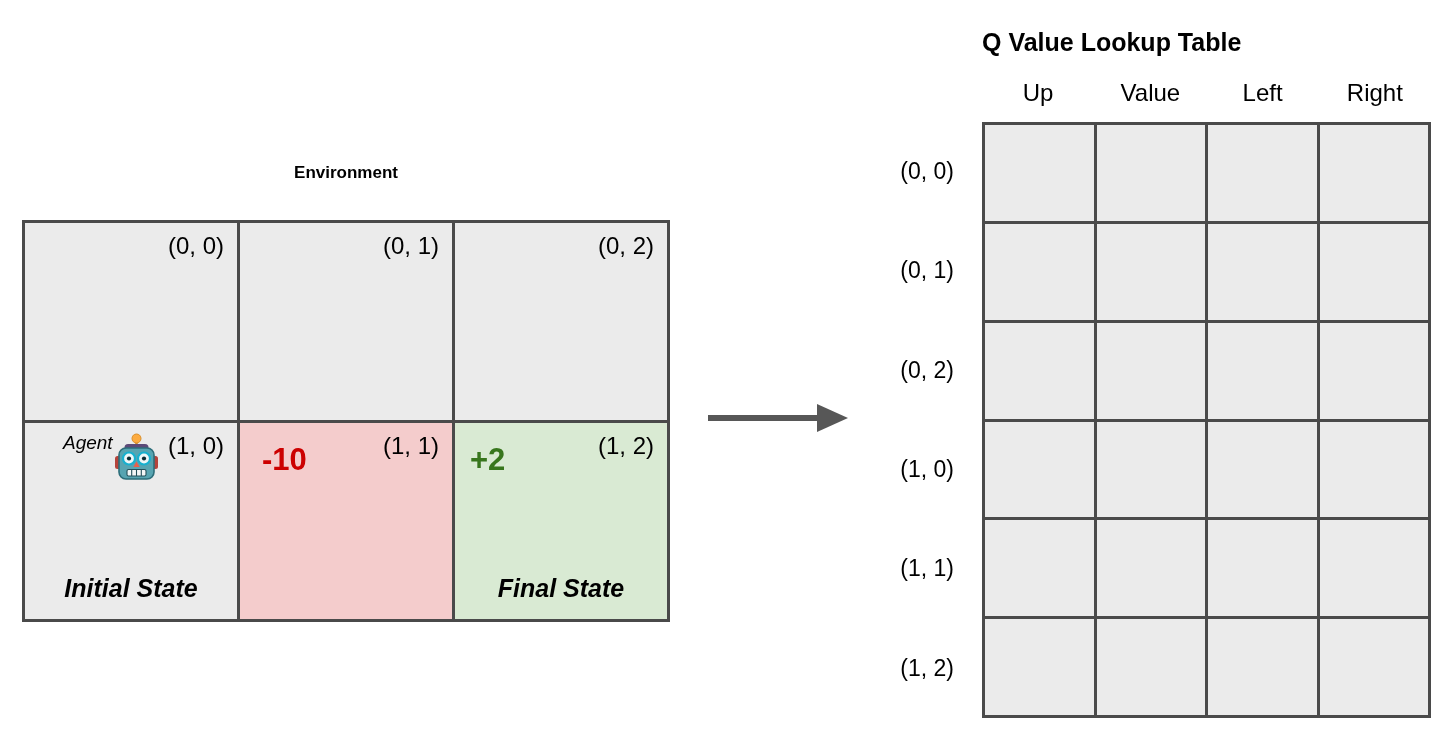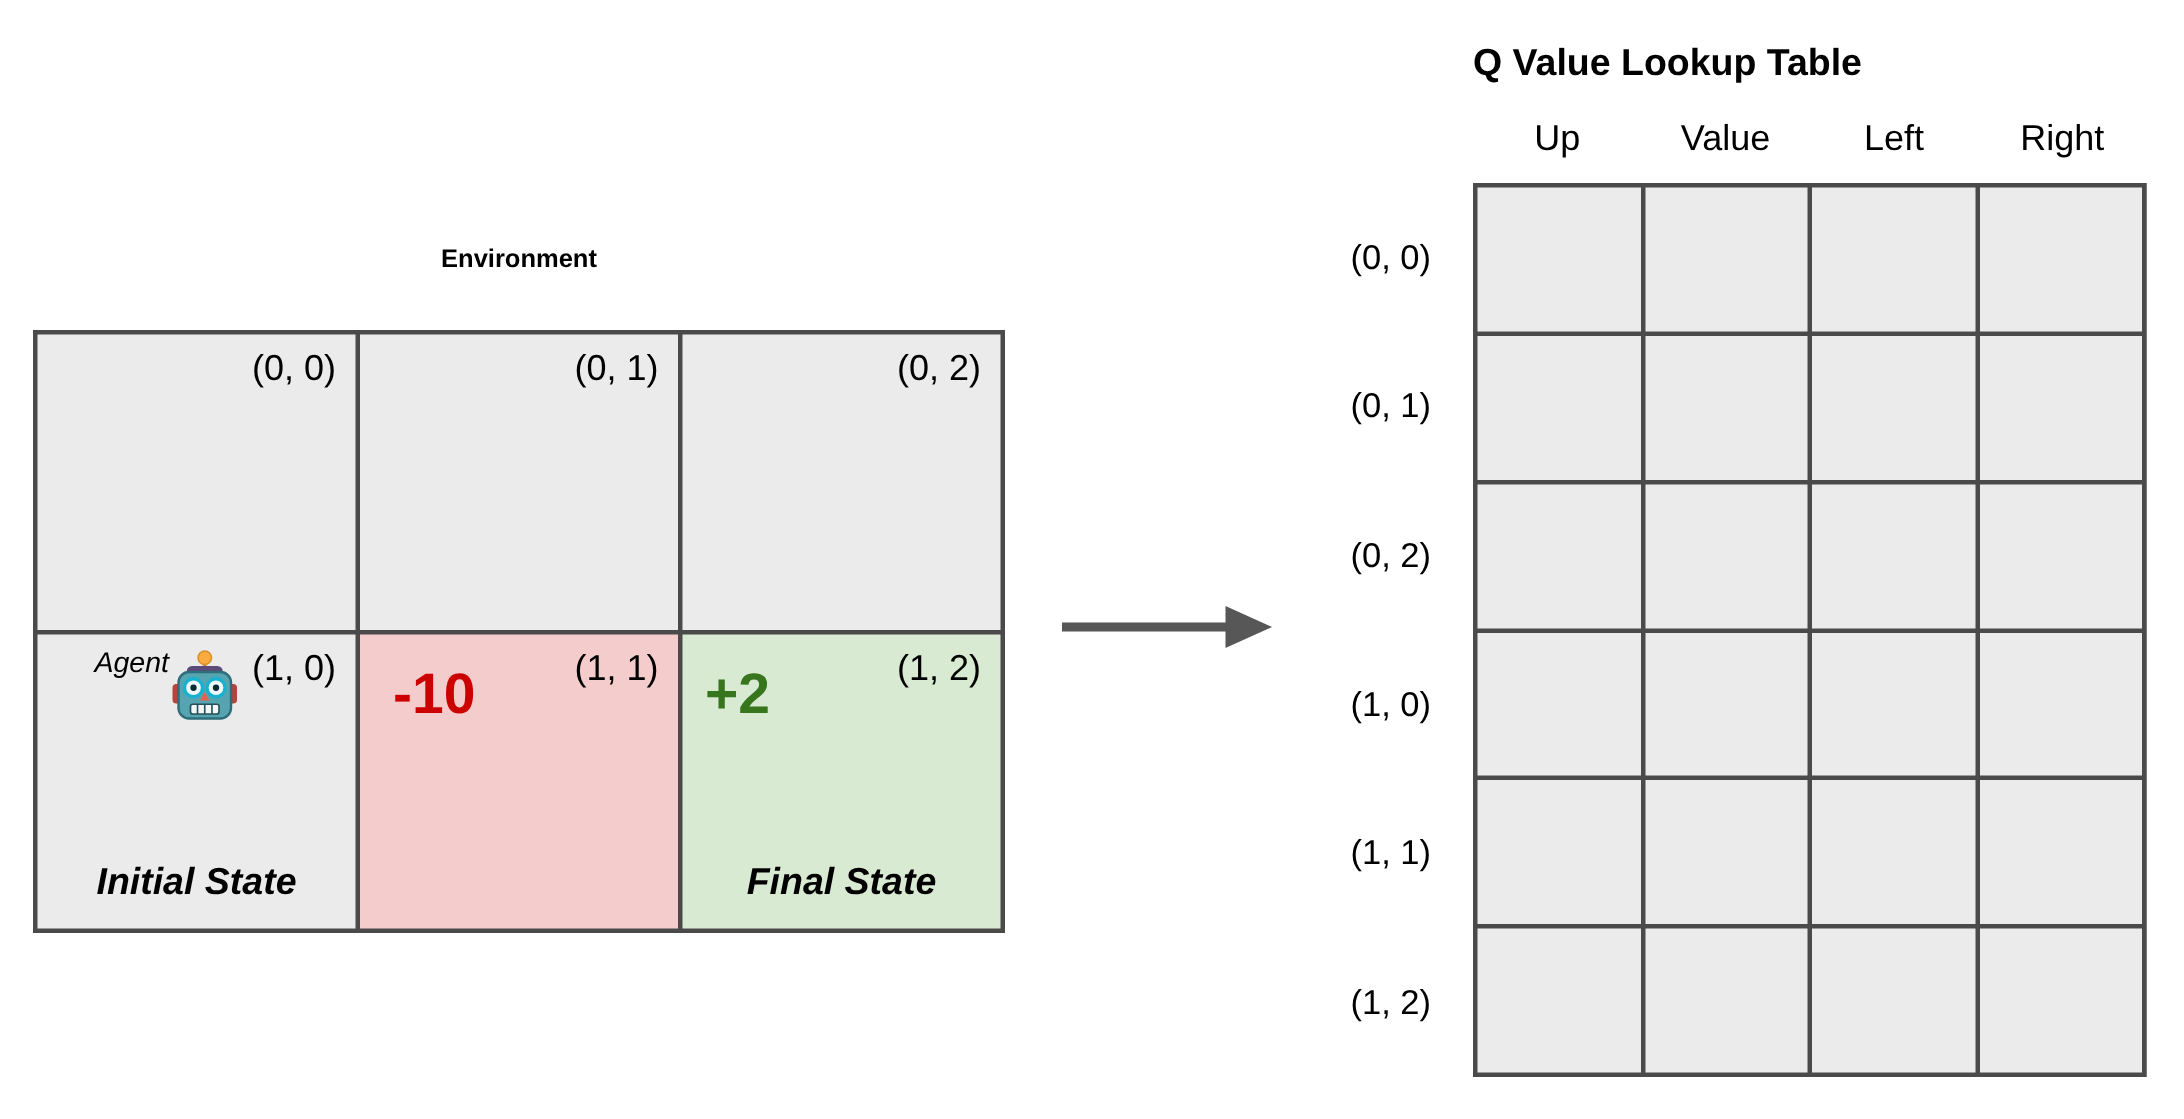--- a/index.html
+++ b/index.html
@@ -36,21 +36,21 @@
   .env-cell.penalty { background: #f4cccc; }
   .env-cell.goal { background: #d9ead3; }
   .coord {
     position: absolute;
     top: 9px; right: 13px;
     font-size: 24px;
   }
   .reward {
     position: absolute;
     top: 19px; left: 22px;
-    font-size: 38px;
+    font-size: 31px;
     font-weight: bold;
   }
   .env-cell.penalty .reward { color: #cc0000; }
   .env-cell.goal .reward { color: #38761d; left: 15px; }
   .agent-block {
     position: absolute;
     top: 9px; left: 38px;
     display: flex;
     flex-direction: row;
     align-items: flex-start;

